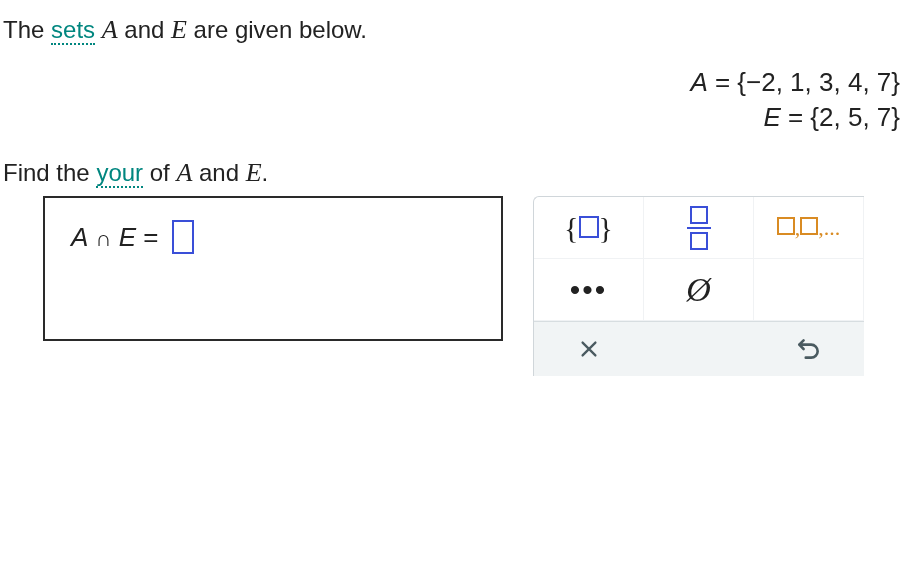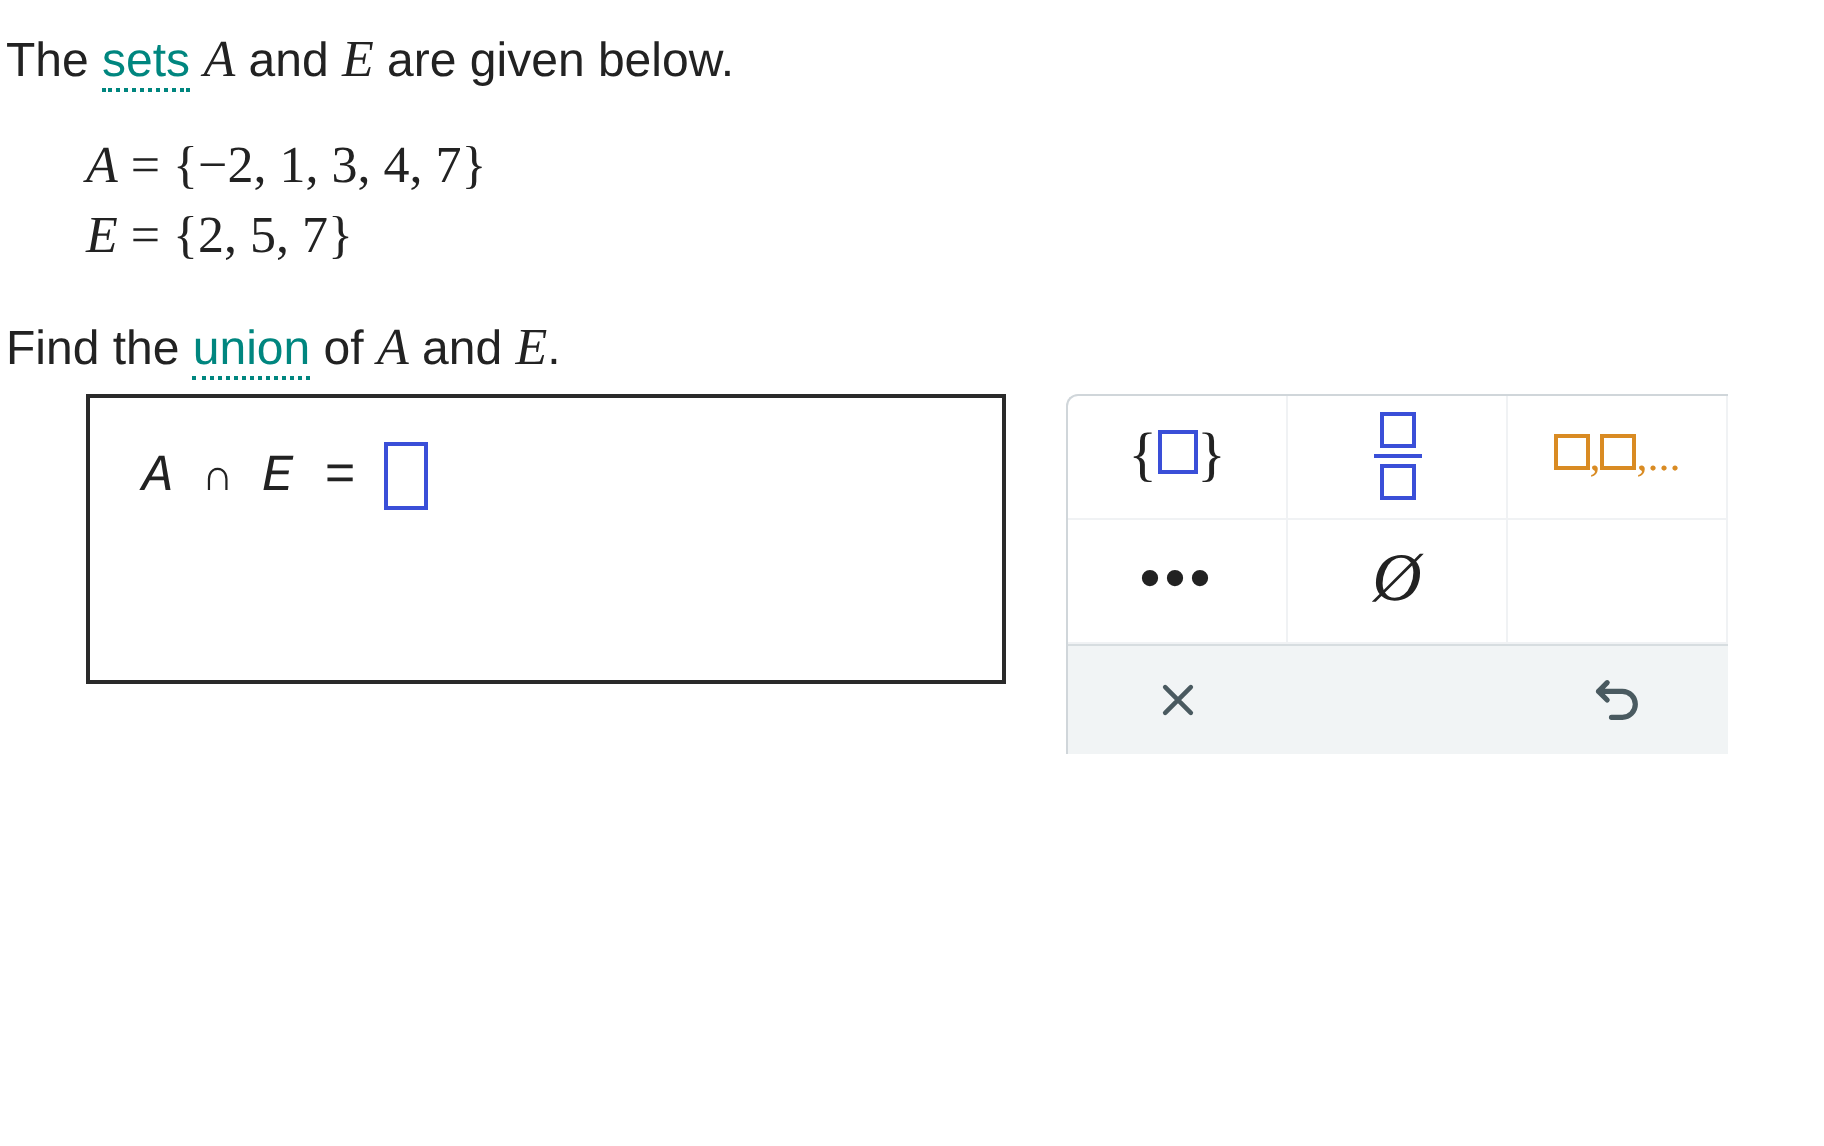--- a/index.html
+++ b/index.html
@@ -20,21 +20,21 @@
   .line {
     margin: 2px 0 18px 0;
     line-height: 1.35;
   }
   .term {
     color: #00867f;
     border-bottom: 2px dotted #00867f;
     cursor: pointer;
   }
   .ital { font-family: "Times New Roman", serif; font-style: italic; font-size: 26px; }
-  .math { font-family: Liberation Serif, serif; font-size: 26px; }
+  .math { font-family: Liberation Sans, sans-serif; font-size: 26px; text-align: right; }
   .defs {
     margin: 0 0 20px 40px;
     line-height: 1.35;
   }
   .answer-area {
     display: flex;
     gap: 30px;
     padding-left: 40px;
   }
   .answer-box {
@@ -44,21 +44,21 @@
     box-sizing: border-box;
     padding: 22px 26px;
     display: flex;
     flex-direction: column;
     justify-content: space-between;
   }
   .ans-row {
     display: flex;
     align-items: center;
     gap: 14px;
-    font-family: Liberation Mono, monospace;
+    font-family: Liberation Sans, sans-serif;
     font-size: 26px;
   }
   .ans-row .op { font-size: 22px; }
   .input-slot {
     display: inline-block;
     width: 22px;
     height: 34px;
     border: 2px solid #3a4fd8;
     box-sizing: border-box;
     background: #fff;
@@ -126,21 +126,21 @@
   <div class="line">
     <span>The </span><span class="term">sets</span><span> </span><span class="ital">A</span><span> and </span><span class="ital">E</span><span> are given below.</span>
   </div>
 
   <div class="defs">
     <div class="math"><span style="font-style:italic">A</span> = {−2, 1, 3, 4, 7}</div>
     <div class="math"><span style="font-style:italic">E</span> = {2, 5, 7}</div>
   </div>
 
   <div class="line" style="margin-bottom:6px">
-    <span>Find the </span><span class="term">union</span><span> of </span><span class="ital">A</span><span> and </span><span class="ital">E</span><span>.</span>
+    <span>Find the </span><span class="term">your</span><span> of </span><span class="ital">A</span><span> and </span><span class="ital">E</span><span>.</span>
   </div>
 
   <div class="answer-area">
     <div class="answer-box">
       <div class="ans-row">
         <span><span style="font-style:italic">A</span>&nbsp;<span class="op">∩</span>&nbsp;<span style="font-style:italic">E</span>&nbsp;<span>=</span></span>
         <span class="input-slot"></span>
       </div>
     </div>
 

